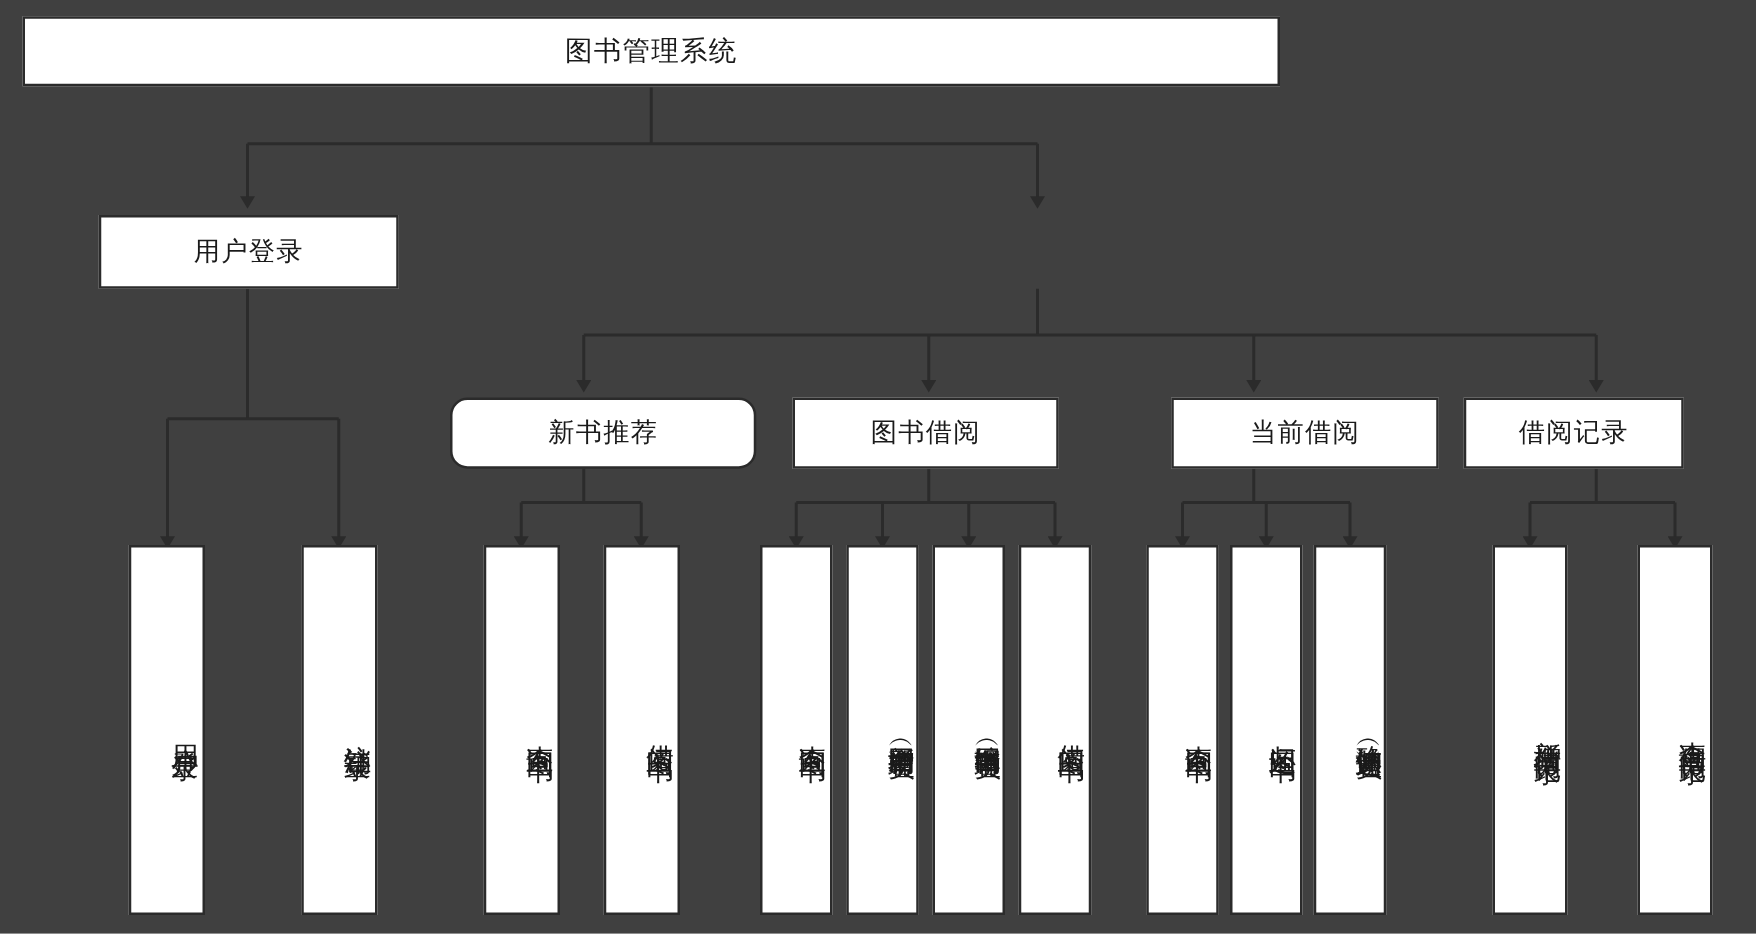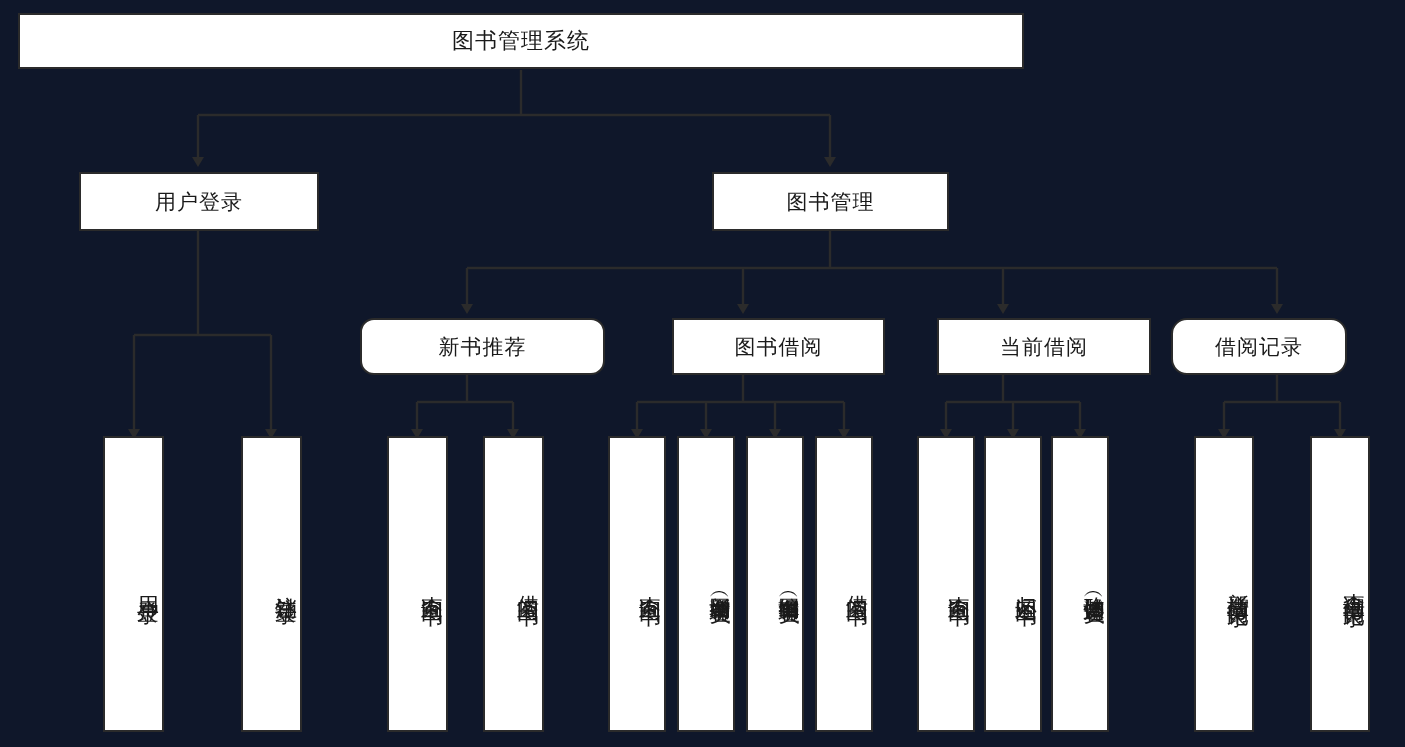--- a/index.html
+++ b/index.html
@@ -8,21 +8,21 @@
     margin: 0; padding: 0;
     background: #ffffff;
   }
   body {
     font-family: "Liberation Sans", "DejaVu Sans", sans-serif;
   }
   #canvas {
     position: relative;
     width: 1405px;
     height: 747px;
-    background: #0f172a;
+    background: #404040;
     overflow: hidden;
   }
   #edges {
     position: absolute;
     left: 0; top: 0;
     width: 1405px;
     height: 747px;
     pointer-events: none;
   }
   .node {
@@ -120,26 +120,25 @@
       <path d="M1277,375 L1277,402"></path>
       <path d="M1224,402 L1340,402"></path>
       <path d="M1224,402 L1224,430" marker-end="url(#arrow)"></path>
       <path d="M1340,402 L1340,430" marker-end="url(#arrow)"></path>
     </g>
   </svg>
 
   <div class="node horiz root" style="left:18px; top:13px; width:1006px; height:56px;">图书管理系统</div>
 
   <div class="node horiz" style="left:79px; top:172px; width:240px; height:59px;">用户登录</div>
-  <div class="node horiz" style="left:712px; top:172px; width:237px; height:59px;">图书管理</div>
 
   <div class="node horiz" style="left:360px; top:318px; width:245px; height:57px;border-radius:14px;">新书推荐</div>
-  <div class="node horiz" style="left:672px; top:318px; width:213px; height:57px;">图书借阅</div>
+  <div class="node horiz" style="left:634px; top:318px; width:213px; height:57px;">图书借阅</div>
   <div class="node horiz" style="left:901px; top:318px; width:214px; height:57px;margin-left:36px;">当前借阅</div>
-  <div class="node horiz" style="left:1171px; top:318px; width:176px; height:57px;border-radius:16px;">借阅记录</div>
+  <div class="node horiz" style="left:1171px; top:318px; width:176px; height:57px;">借阅记录</div>
 
   <div class="node leaf" style="left:103px; top:436px; width:61px; height:296px;">用户登录</div>
   <div class="node leaf" style="left:241px; top:436px; width:61px; height:296px;">注销登录</div>
 
   <div class="node leaf" style="left:387px; top:436px; width:61px; height:296px;">查询图书</div>
   <div class="node leaf" style="left:483px; top:436px; width:61px; height:296px;">借阅图书</div>
 
   <div class="node leaf" style="left:608px; top:436px; width:58px; height:296px;">查询图书</div>
   <div class="node leaf taller" style="left:677px; top:436px; width:58px; height:296px;">新增图书（管理员）</div>
   <div class="node leaf taller" style="left:746px; top:436px; width:58px; height:296px;">编辑图书（管理员）</div>

